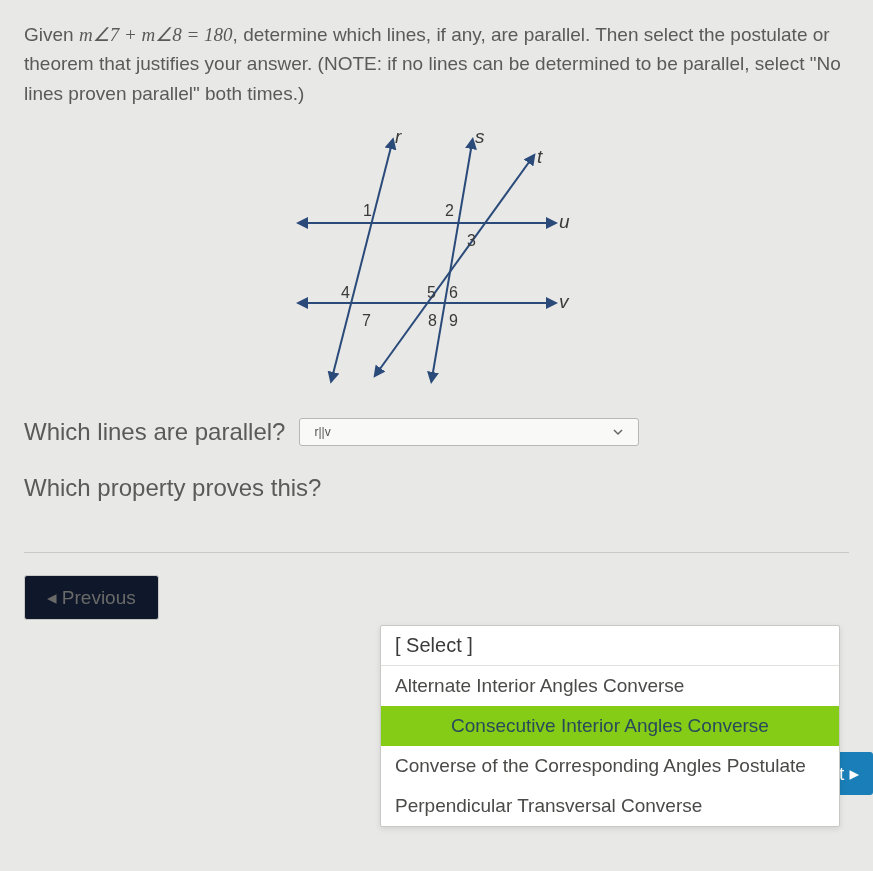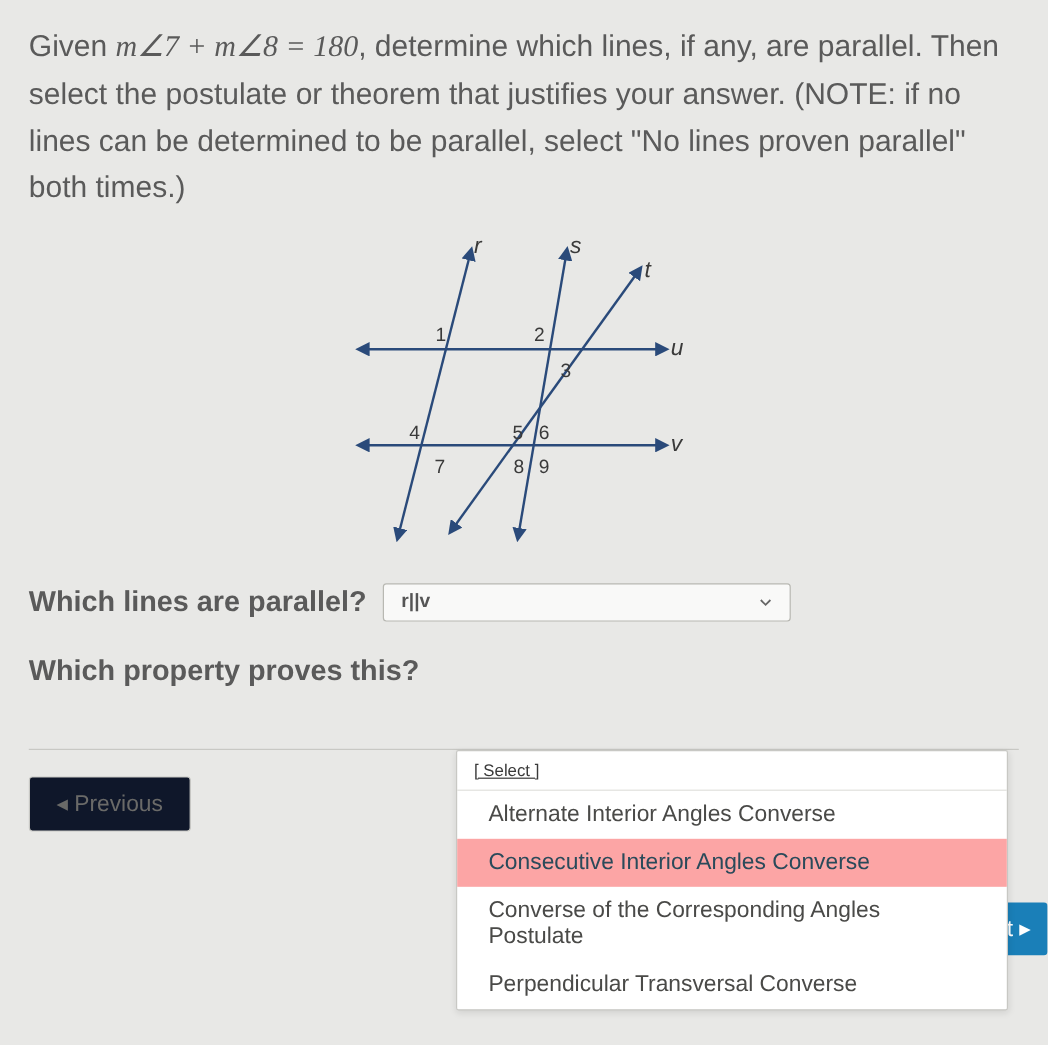--- a/index.html
+++ b/index.html
@@ -6,50 +6,49 @@
     body {
       font-family: "Segoe UI", Arial, sans-serif;
       background: #e8e8e6;
       width: 873px;
       height: 871px;
       padding: 20px 24px;
       position: relative;
       overflow: hidden;
     }
     .question-text {
-      font-size: 25px;
+      font-size: 19px;
       line-height: 1.55;
       color: #5a5a5a;
       margin-bottom: 20px;
     }
     .diagram-container {
       width: 100%;
       display: flex;
       justify-content: center;
       margin: 10px 0 30px 0;
     }
     .diagram {
       width: 320px;
       height: 260px;
     }
     .form-row {
       display: flex;
       align-items: center;
       margin: 28px 0;
       font-size: 24px;
       color: #5a5a5a;
-      font-weight: bold;
     }
     .form-label { margin-right: 14px; }
     .select-box {
       background: #f9f9f8;
       border: 1px solid #b8b8b2;
       border-radius: 3px;
       padding: 6px 14px;
-      font-size: 16px;
+      font-size: 12px;
       color: #555;
       min-width: 320px;
       display: flex;
       justify-content: space-between;
       align-items: center;
       cursor: pointer;
     }
     .select-box.small { min-width: 340px; }
     .chevron {
       width: 12px;
@@ -62,33 +61,33 @@
       border-radius: 2px;
       width: 460px;
       left: 380px;
       top: 625px;
       box-shadow: 0 2px 6px rgba(0,0,0,0.1);
       z-index: 10;
     }
     .dropdown-header {
       padding: 8px 14px;
       color: #3a3a3a;
-      font-size: 14px;
+      font-size: 20px;
       border-bottom: 1px solid #e0e0dc;
-      text-decoration: underline;
     }
     .dropdown-item {
-      padding: 9px 26px;
+      padding: 9px 14px;
       font-size: 19px;
       color: #4a4a48;
       cursor: pointer;
     }
     .dropdown-item.highlighted {
-      background: #fca5a5;
+      background: #84cc16;
       color: #2a4a5a;
+      text-align: center;
     }
     .footer {
       border-top: 1px solid #c8c8c4;
       margin-top: 50px;
       padding-top: 22px;
       display: flex;
       justify-content: space-between;
       align-items: center;
     }
     .prev-btn {

